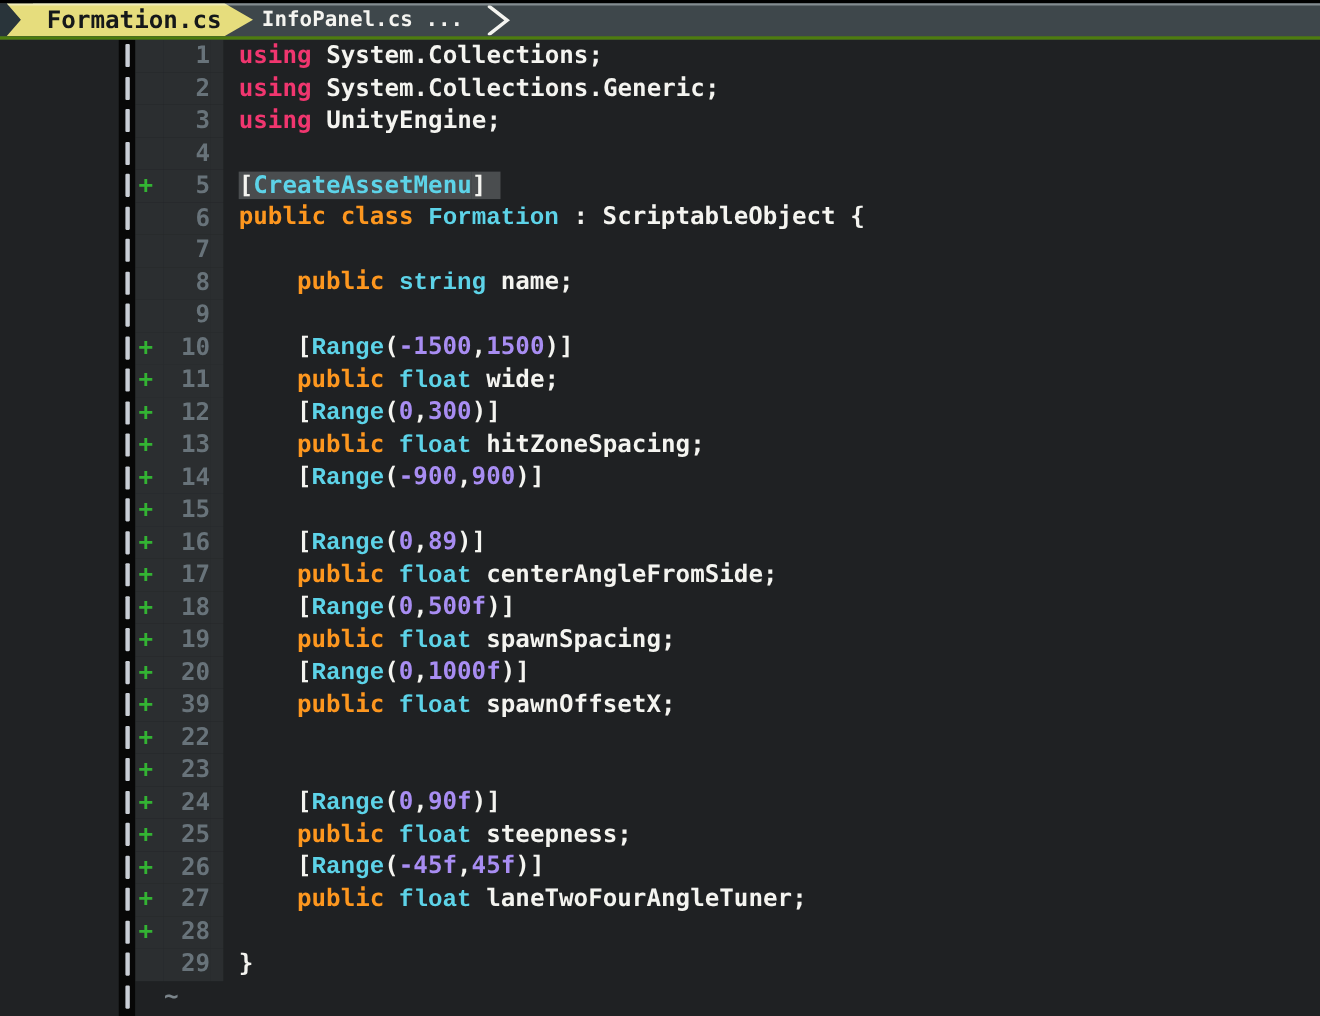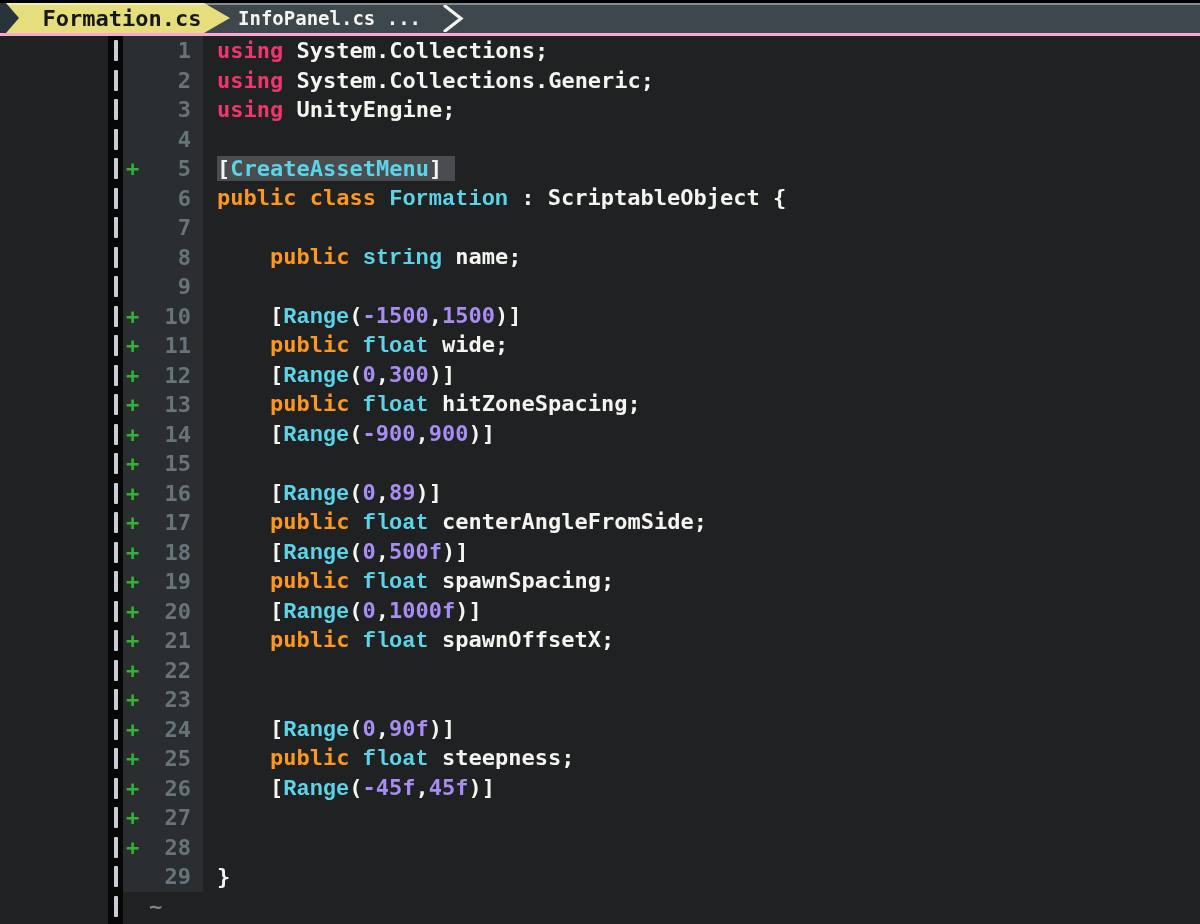--- a/index.html
+++ b/index.html
@@ -8,21 +8,21 @@
     background:#1f2123;
     font-family:"DejaVu Sans Mono","Liberation Mono",monospace;
   }
   .screen{width:1200px;height:924px;position:relative;}
 
   
   .tabbar{
     position:relative;height:36px;box-sizing:border-box;
     background:var(--c-tabbar-bg,#3e474b);
     border-top:3px solid #000;
-    border-bottom:3px solid #f9a8d4;
+    border-bottom:3px solid #4d7c0f;
   }
   .tabbar::before{
     content:"";position:absolute;left:30px;top:0;right:0;height:2px;
     background:#8f999c;opacity:.85;
   }
   .corner-chevron{
     position:absolute;left:0;top:0;width:22px;height:30px;
     background:#29343a;
     clip-path:polygon(0 0,30% 0,100% 50%,30% 100%,0 100%);
     z-index:1;
@@ -196,26 +196,26 @@
         <div class="row"><span class="sign gbg">+</span><span class="lnum gbg">11</span><span class="gutpad gbg"></span><span class="codecell"><span class="tk-p">    </span><span class="tk-s">public</span><span class="tk-p"> </span><span class="tk-t">float</span><span class="tk-p"> wide;</span></span></div>
         <div class="row"><span class="sign gbg">+</span><span class="lnum gbg">12</span><span class="gutpad gbg"></span><span class="codecell"><span class="tk-p">    [</span><span class="tk-t">Range</span><span class="tk-p">(</span><span class="tk-n">0</span><span class="tk-p">,</span><span class="tk-n">300</span><span class="tk-p">)]</span></span></div>
         <div class="row"><span class="sign gbg">+</span><span class="lnum gbg">13</span><span class="gutpad gbg"></span><span class="codecell"><span class="tk-p">    </span><span class="tk-s">public</span><span class="tk-p"> </span><span class="tk-t">float</span><span class="tk-p"> hitZoneSpacing;</span></span></div>
         <div class="row"><span class="sign gbg">+</span><span class="lnum gbg">14</span><span class="gutpad gbg"></span><span class="codecell"><span class="tk-p">    [</span><span class="tk-t">Range</span><span class="tk-p">(</span><span class="tk-n">-900</span><span class="tk-p">,</span><span class="tk-n">900</span><span class="tk-p">)]</span></span></div>
         <div class="row"><span class="sign gbg">+</span><span class="lnum gbg">15</span><span class="gutpad gbg"></span></div>
         <div class="row"><span class="sign gbg">+</span><span class="lnum gbg">16</span><span class="gutpad gbg"></span><span class="codecell"><span class="tk-p">    [</span><span class="tk-t">Range</span><span class="tk-p">(</span><span class="tk-n">0</span><span class="tk-p">,</span><span class="tk-n">89</span><span class="tk-p">)]</span></span></div>
         <div class="row"><span class="sign gbg">+</span><span class="lnum gbg">17</span><span class="gutpad gbg"></span><span class="codecell"><span class="tk-p">    </span><span class="tk-s">public</span><span class="tk-p"> </span><span class="tk-t">float</span><span class="tk-p"> centerAngleFromSide;</span></span></div>
         <div class="row"><span class="sign gbg">+</span><span class="lnum gbg">18</span><span class="gutpad gbg"></span><span class="codecell"><span class="tk-p">    [</span><span class="tk-t">Range</span><span class="tk-p">(</span><span class="tk-n">0</span><span class="tk-p">,</span><span class="tk-n">500f</span><span class="tk-p">)]</span></span></div>
         <div class="row"><span class="sign gbg">+</span><span class="lnum gbg">19</span><span class="gutpad gbg"></span><span class="codecell"><span class="tk-p">    </span><span class="tk-s">public</span><span class="tk-p"> </span><span class="tk-t">float</span><span class="tk-p"> spawnSpacing;</span></span></div>
         <div class="row"><span class="sign gbg">+</span><span class="lnum gbg">20</span><span class="gutpad gbg"></span><span class="codecell"><span class="tk-p">    [</span><span class="tk-t">Range</span><span class="tk-p">(</span><span class="tk-n">0</span><span class="tk-p">,</span><span class="tk-n">1000f</span><span class="tk-p">)]</span></span></div>
-        <div class="row"><span class="sign gbg">+</span><span class="lnum gbg">21</span><span class="gutpad gbg"></span><span class="codecell"><span class="tk-p">    </span><span class="tk-s">public</span><span class="tk-p"> </span><span class="tk-t">float</span><span class="tk-p"> spawnOffsetX;</span></span></div>
+        <div class="row"><span class="sign gbg">+</span><span class="lnum gbg">39</span><span class="gutpad gbg"></span><span class="codecell"><span class="tk-p">    </span><span class="tk-s">public</span><span class="tk-p"> </span><span class="tk-t">float</span><span class="tk-p"> spawnOffsetX;</span></span></div>
         <div class="row"><span class="sign gbg">+</span><span class="lnum gbg">22</span><span class="gutpad gbg"></span></div>
         <div class="row"><span class="sign gbg">+</span><span class="lnum gbg">23</span><span class="gutpad gbg"></span></div>
         <div class="row"><span class="sign gbg">+</span><span class="lnum gbg">24</span><span class="gutpad gbg"></span><span class="codecell"><span class="tk-p">    [</span><span class="tk-t">Range</span><span class="tk-p">(</span><span class="tk-n">0</span><span class="tk-p">,</span><span class="tk-n">90f</span><span class="tk-p">)]</span></span></div>
         <div class="row"><span class="sign gbg">+</span><span class="lnum gbg">25</span><span class="gutpad gbg"></span><span class="codecell"><span class="tk-p">    </span><span class="tk-s">public</span><span class="tk-p"> </span><span class="tk-t">float</span><span class="tk-p"> steepness;</span></span></div>
         <div class="row"><span class="sign gbg">+</span><span class="lnum gbg">26</span><span class="gutpad gbg"></span><span class="codecell"><span class="tk-p">    [</span><span class="tk-t">Range</span><span class="tk-p">(</span><span class="tk-n">-45f</span><span class="tk-p">,</span><span class="tk-n">45f</span><span class="tk-p">)]</span></span></div>
-        <div class="row"><span class="sign gbg">+</span><span class="lnum gbg">27</span><span class="gutpad gbg"></span></div>
+        <div class="row"><span class="sign gbg">+</span><span class="lnum gbg">27</span><span class="gutpad gbg"></span><span class="codecell"><span class="tk-p">    </span><span class="tk-s">public</span><span class="tk-p"> </span><span class="tk-t">float</span><span class="tk-p"> laneTwoFourAngleTuner;</span></span></div>
         <div class="row"><span class="sign gbg">+</span><span class="lnum gbg">28</span><span class="gutpad gbg"></span><span class="codecell"></span></div>
         <div class="row"><span class="sign gbg"></span><span class="lnum gbg">29</span><span class="gutpad gbg"></span><span class="codecell"><span class="tk-p">}</span></span></div>
         <div class="row"><span class="sign"></span><span class="lnum tilde-cell">~</span><span class="gutpad"></span><span class="codecell"></span></div>
       </div>
   </div>
 
 </div>
 
 </body></html>

